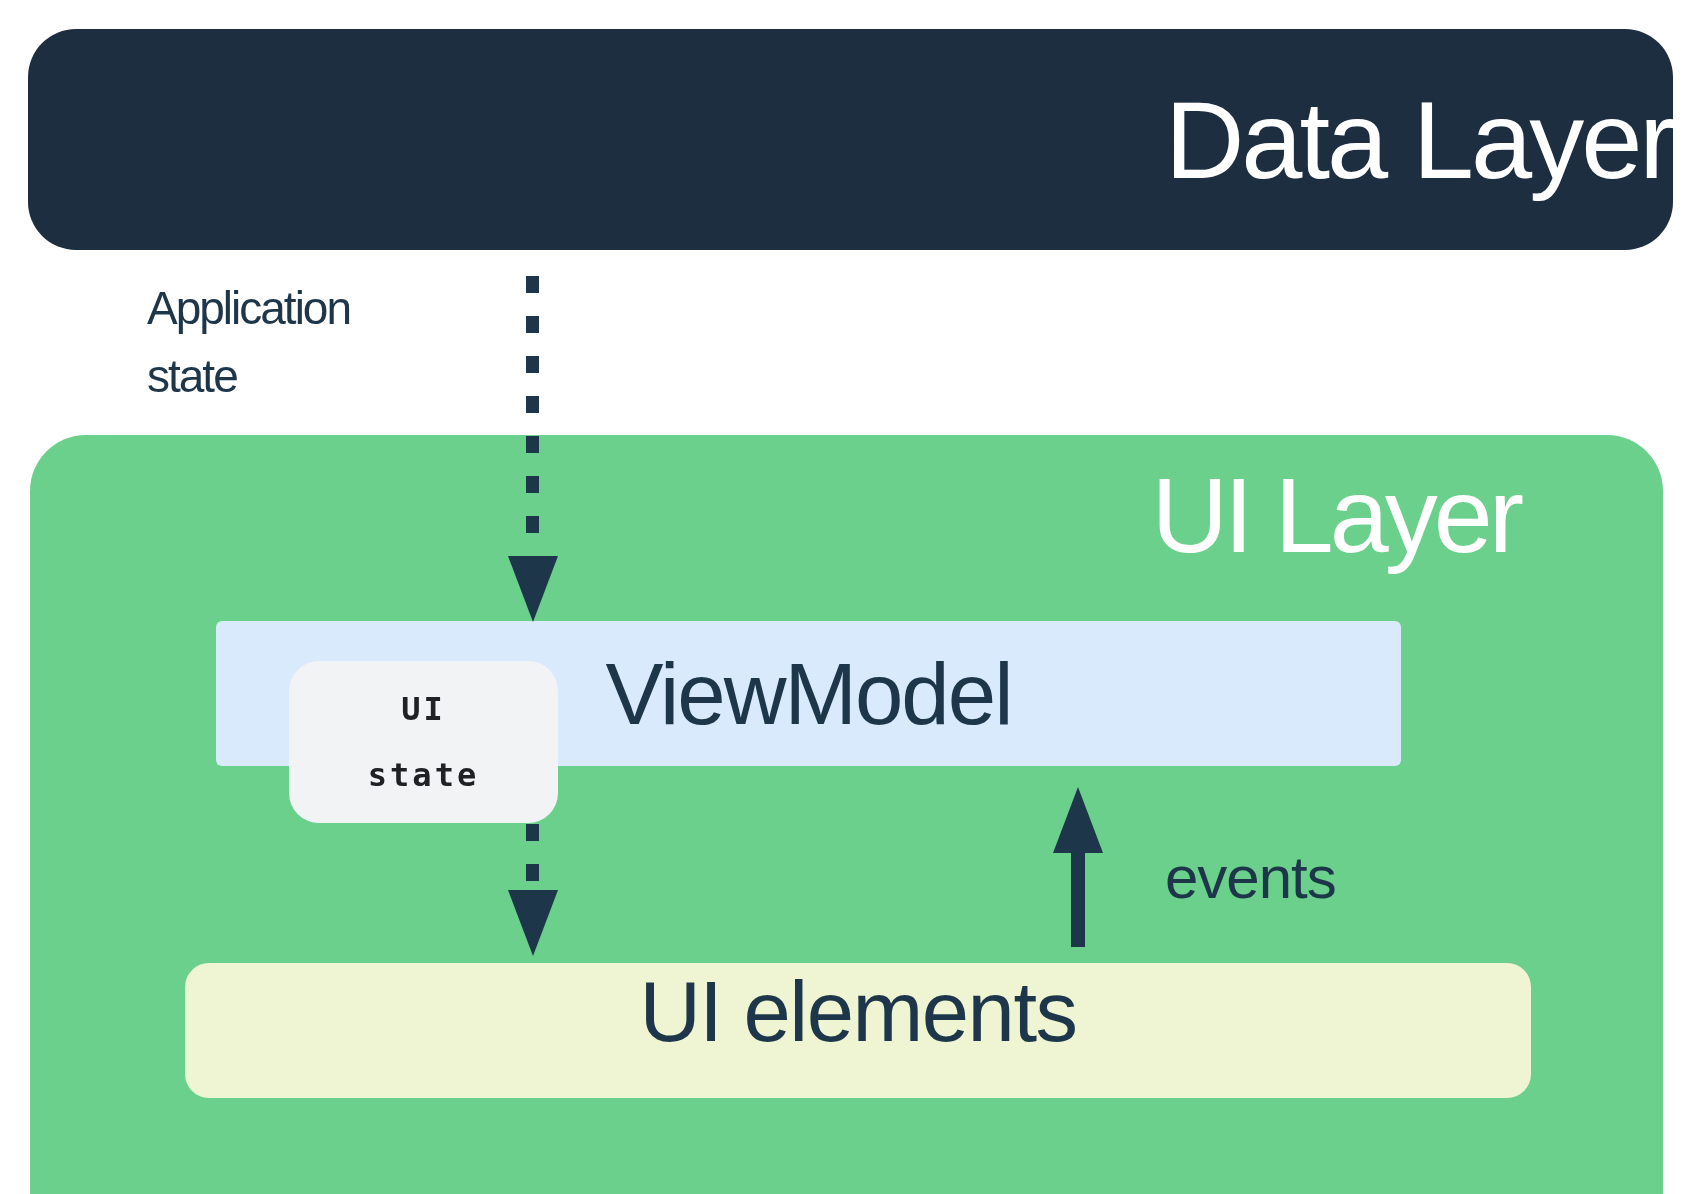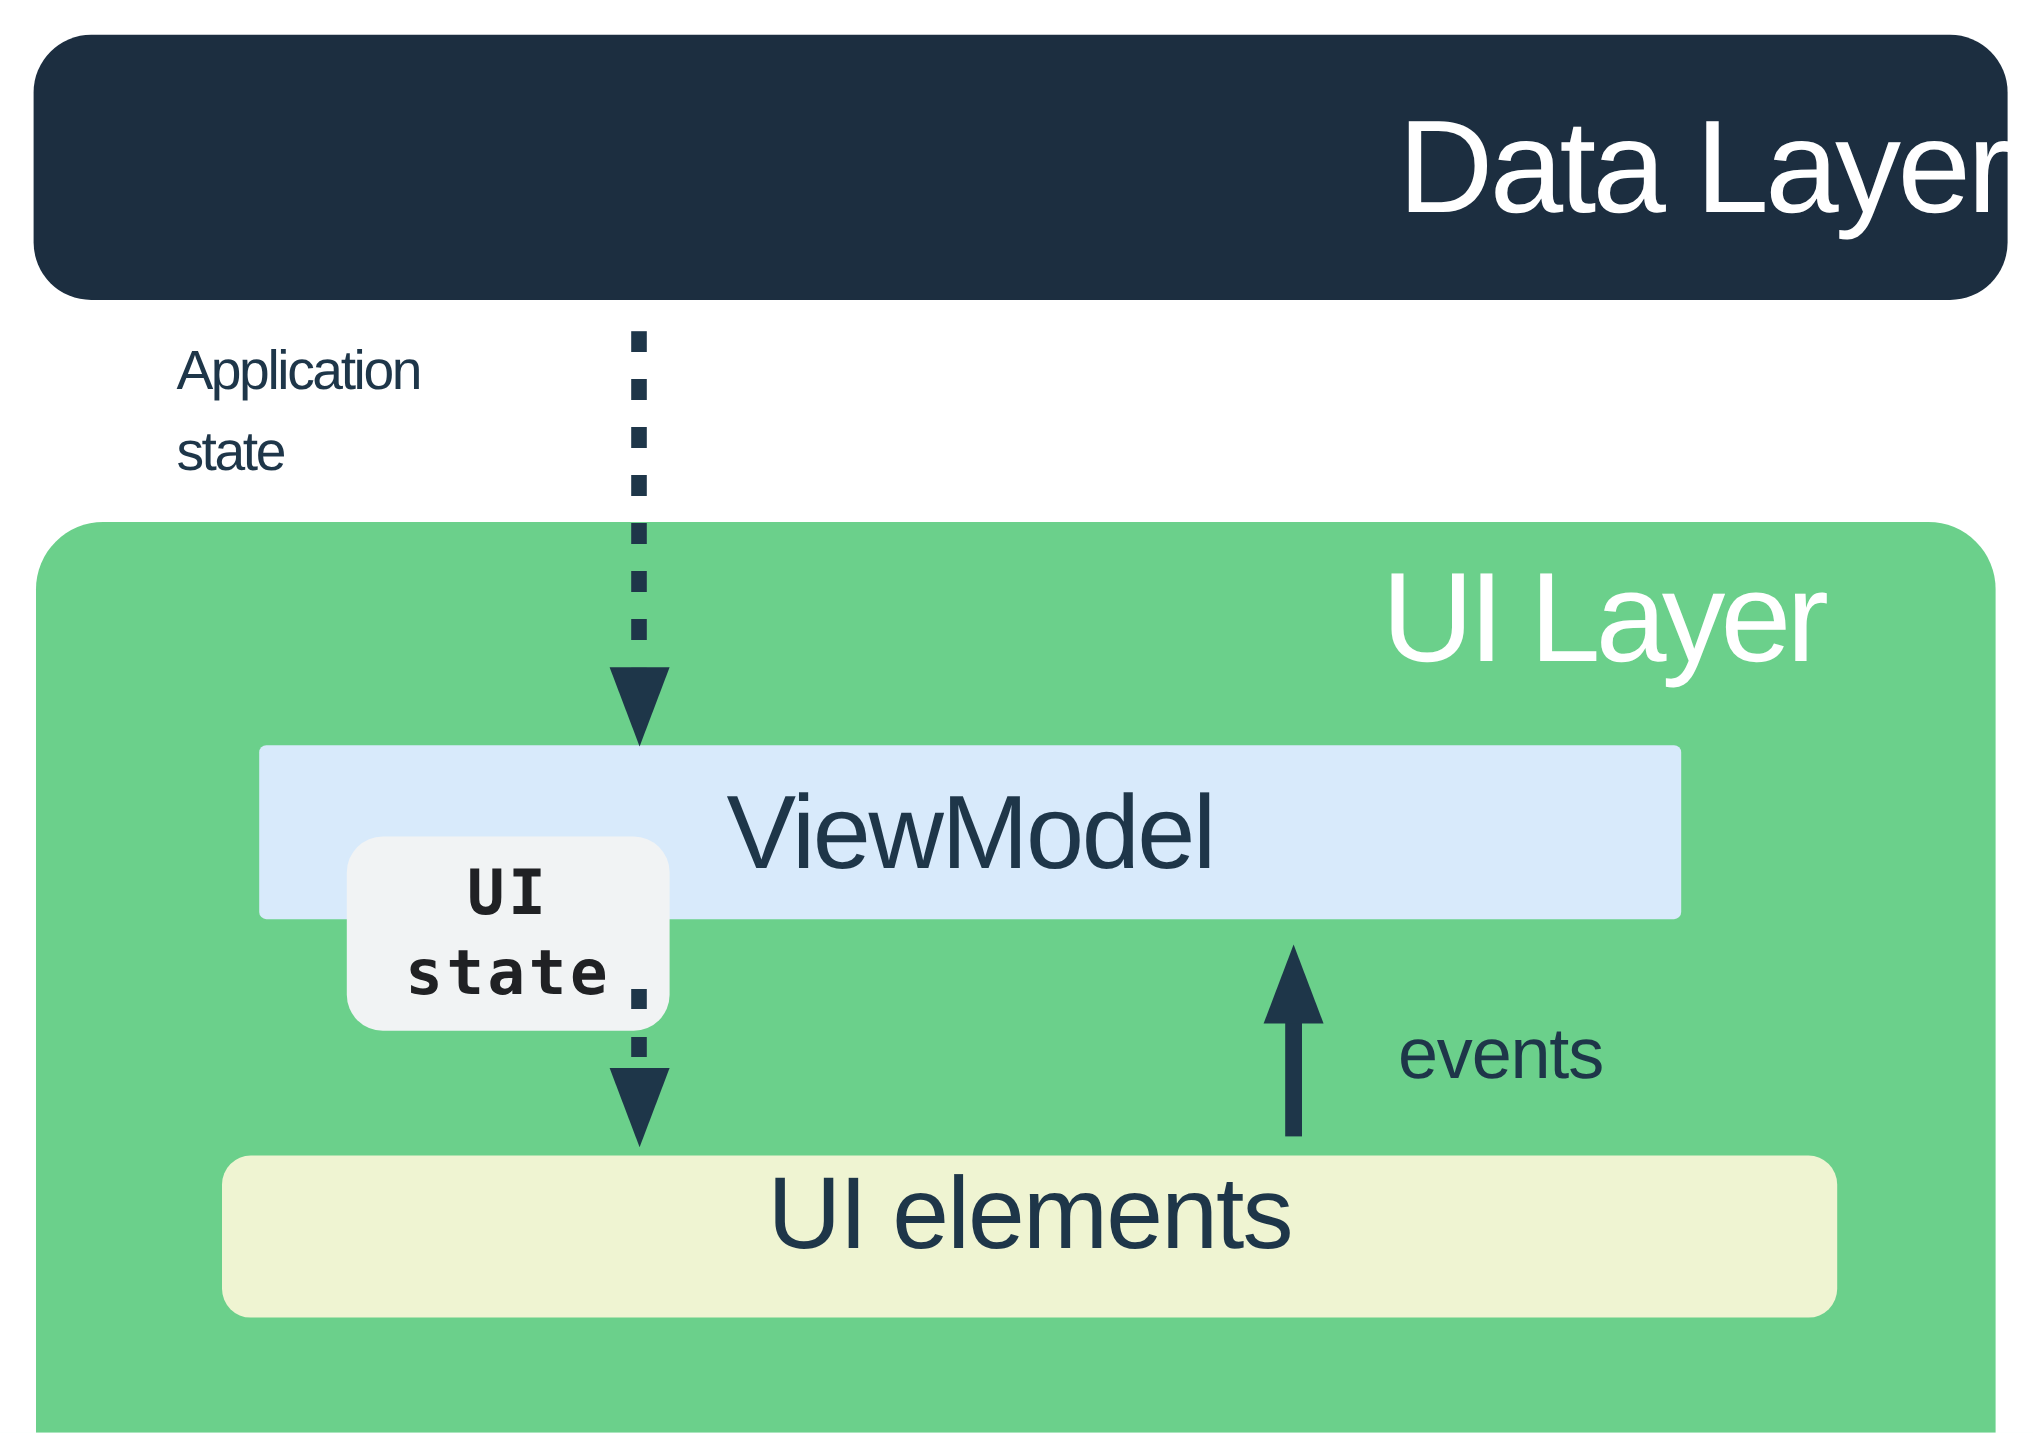--- a/index.html
+++ b/index.html
@@ -55,23 +55,22 @@
   .viewmodel span{
     color:var(--text-navy);font-size:87px;letter-spacing:-2px;
   }
 
   
   .ui-state{
     left:289px;top:661px;width:269px;height:162px;
     background:var(--light-gray);border-radius:30px;
     display:flex;flex-direction:column;align-items:center;justify-content:center;
     font-family:"DejaVu Sans Mono",monospace;font-weight:700;
-    color:var(--ui-state-text);font-size:52px;line-height:66px;letter-spacing:3px;
+    color:var(--ui-state-text);font-size:32px;line-height:66px;letter-spacing:3px;
     z-index:3;
-    margin-top:36px;
   }
 
   
   .ui-elements{
     left:185px;top:963px;width:1346px;height:135px;
     background:var(--cream);border-radius:24px;
     display:flex;align-items:flex-start;justify-content:center;
   }
   .ui-elements span{
     color:var(--text-navy);font-size:85px;letter-spacing:-1.5px;

